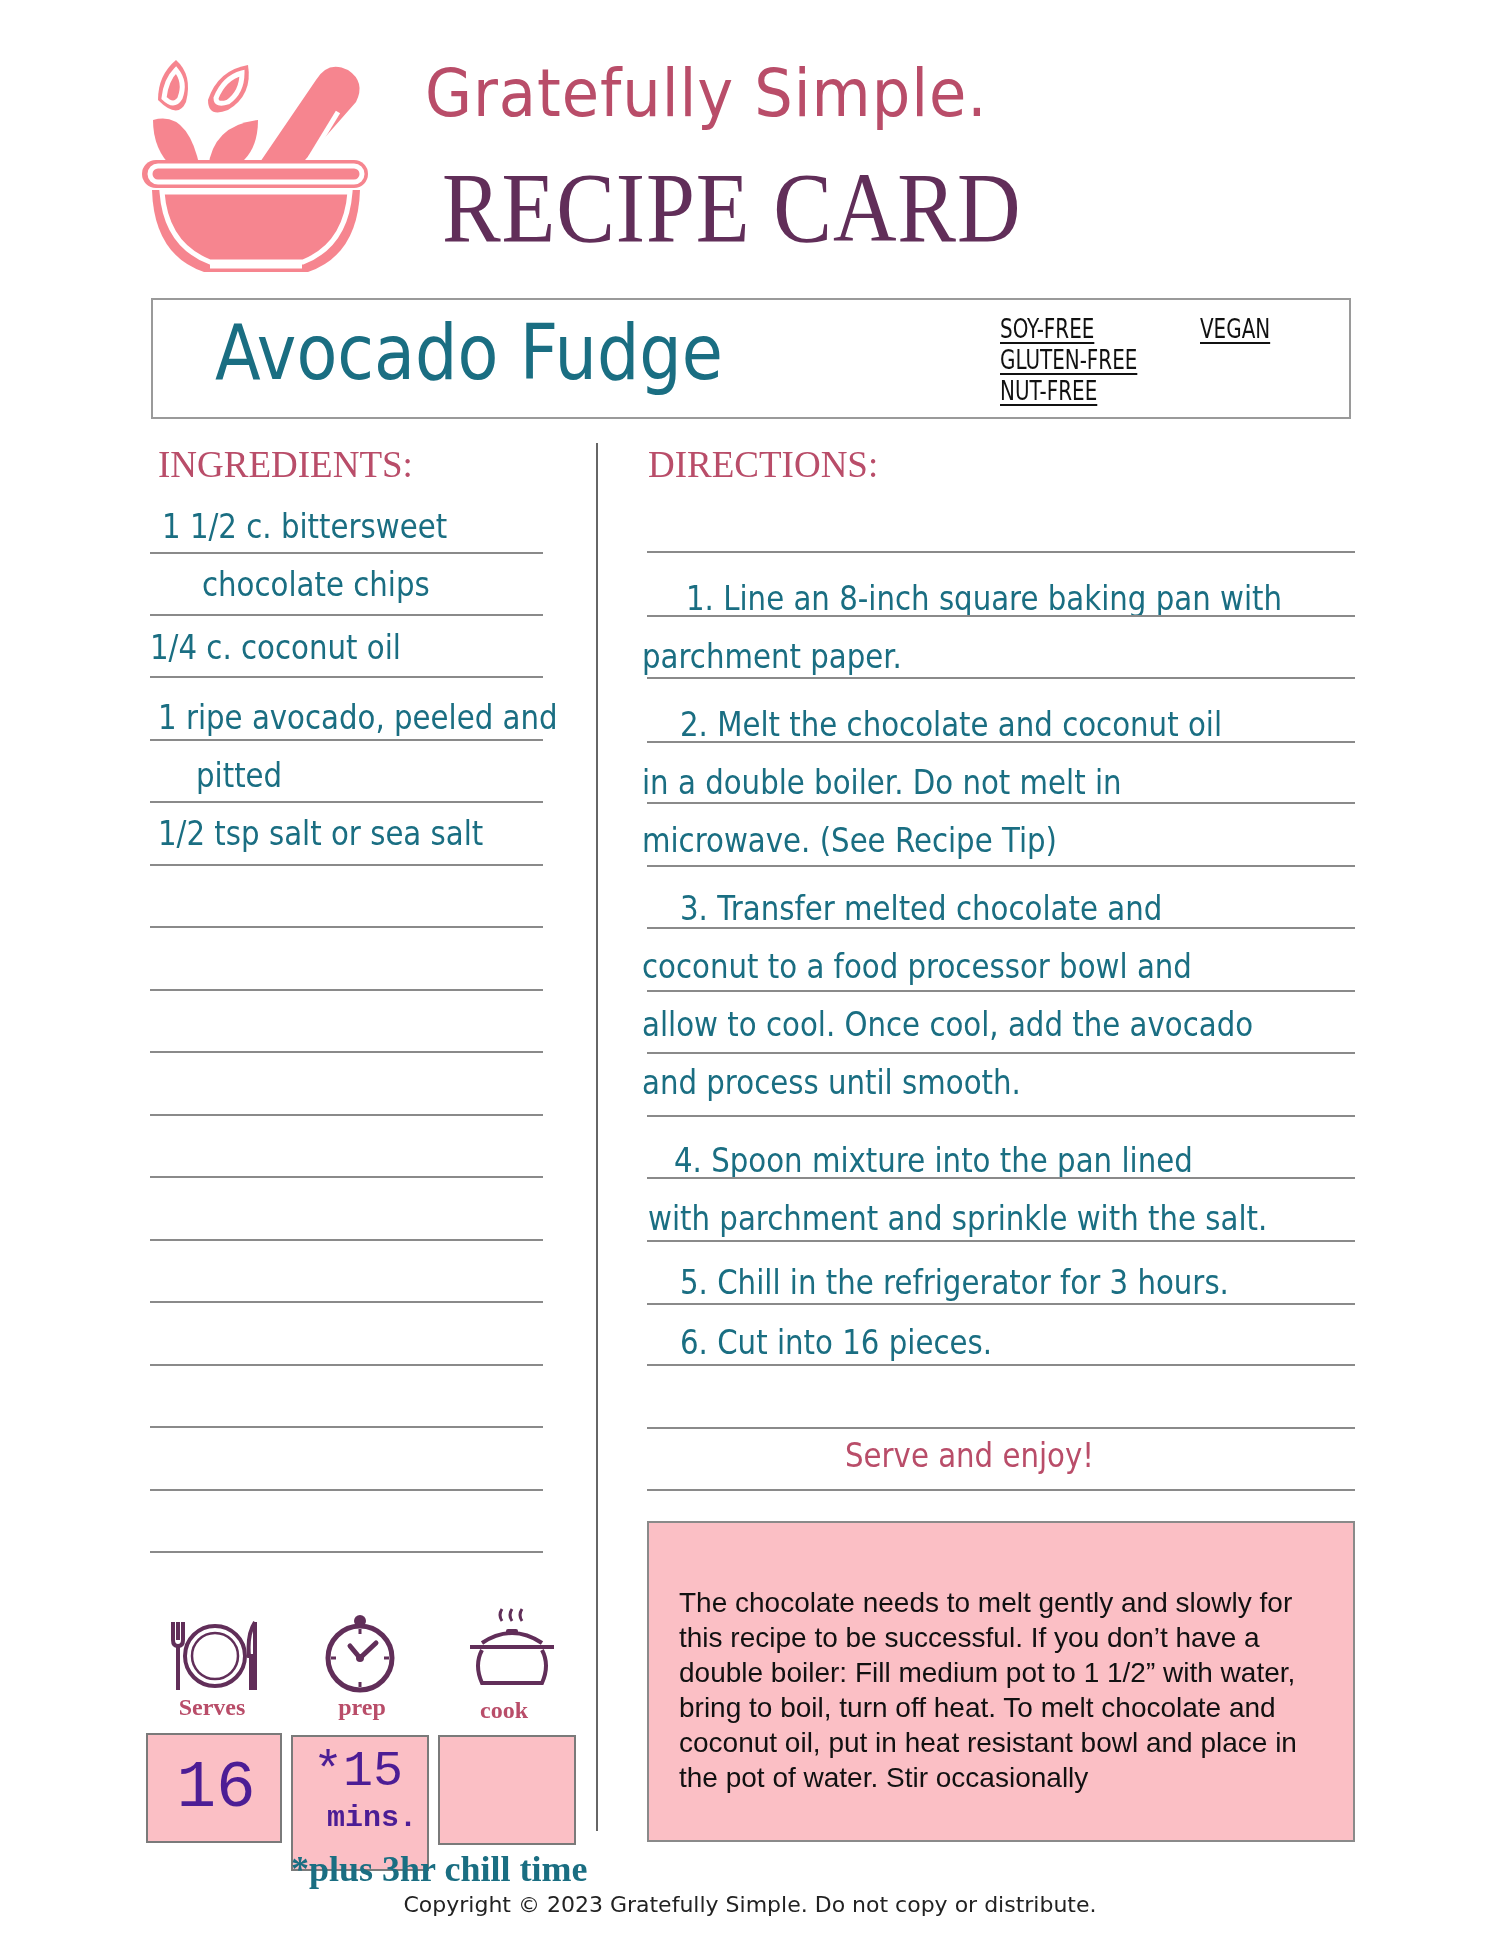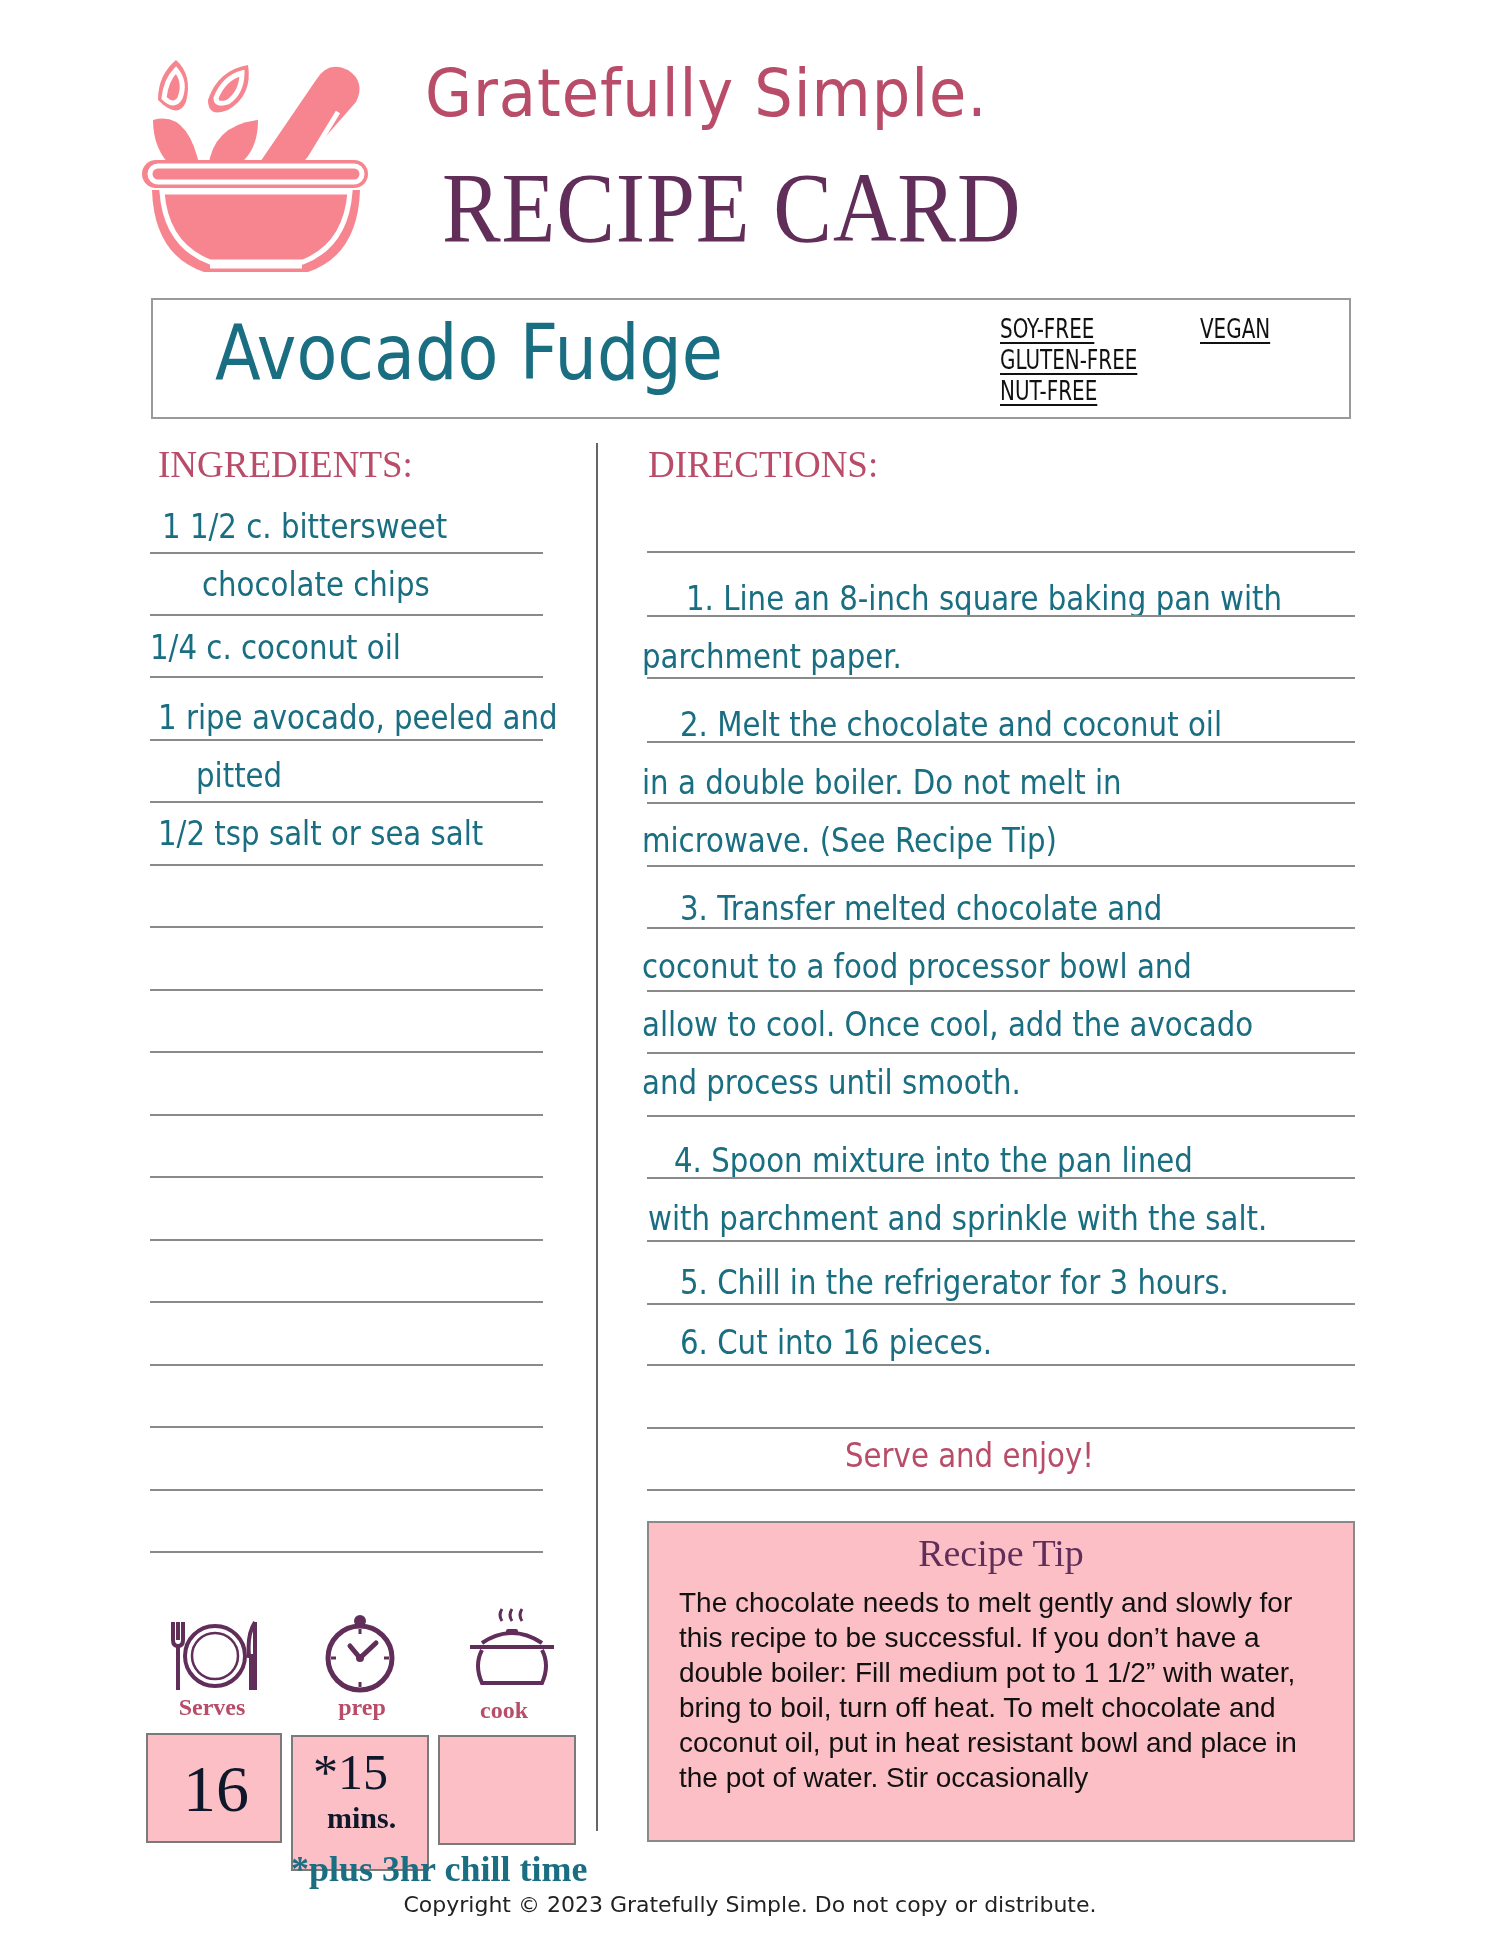--- a/index.html
+++ b/index.html
@@ -15,21 +15,21 @@
     .rule { height: 2px; background: #8a8a8a; }
     .hand { font-family: "DejaVu Sans", sans-serif; color: #1a6e82; font-size: 34px; white-space: nowrap; transform: scaleX(0.86); transform-origin: left; }
     .divider { left: 596px; top: 443px; width: 2px; height: 1388px; background: #666; }
     .serve-enjoy { color: #b94d69; }
     .tip-box { left: 647px; top: 1521px; width: 708px; height: 321px; background: #fbbfc5; border: 2px solid #8a8a8a; box-sizing: border-box; }
     .tip-title { left: 0; width: 100%; top: 8px; text-align: center; font-family: "Liberation Serif", serif; font-size: 38px; color: #612e59; }
     .tip-body { left: 30px; top: 62px; width: 660px; font-family: "Liberation Sans", sans-serif; font-size: 28px; line-height: 35px; color: #111; }
     .stat-icon { width: 100px; height: 90px; }
     .stat-label { font-family: "Liberation Serif", serif; font-weight: bold; font-size: 24px; color: #b94d69; text-align: center; width: 120px; }
     .stat-box { background: #fbbfc5; border: 2px solid #7a7a7a; box-sizing: border-box; }
-    .stat-value { font-family: Liberation Serif, serif; color: #0f172a; }
+    .stat-value { font-family: Liberation Mono, monospace; color: #4c1d95; }
     .chill-note { left: 291px; top: 1848px; font-family: Liberation Serif, serif; font-weight: bold; font-size: 36px; color: #1a6e82; }
     .copyright { left: 0; width: 1500px; text-align: center; top: 1892px; font-family: "DejaVu Sans", sans-serif; font-size: 22px; color: #222; }
   </style>
 </head>
 <body>
 
 <div class="abs logo-icon">
   <svg viewBox="0 0 240 240" width="240" height="240">
     <g fill="#f6858f" stroke="#f6858f" stroke-width="0">
 
@@ -126,21 +126,20 @@
   <div class="abs rule" style="left:647px; top:1115px; width:708px;"></div>
   <div class="abs rule" style="left:647px; top:1177px; width:708px;"></div>
   <div class="abs rule" style="left:647px; top:1240px; width:708px;"></div>
   <div class="abs rule" style="left:647px; top:1303px; width:708px;"></div>
   <div class="abs rule" style="left:647px; top:1364px; width:708px;"></div>
   <div class="abs rule" style="left:647px; top:1427px; width:708px;"></div>
   <div class="abs rule" style="left:647px; top:1489px; width:708px;"></div>
 </div>
 
 <div class="abs tip-box">
-  <div class="abs tip-title">Recipe Tip</div>
   <div class="abs tip-body">The chocolate needs to melt gently and slowly for this recipe to be successful. If you don’t have a double boiler:  Fill medium pot to 1 1/2” with water, bring to boil, turn off heat.  To melt chocolate and coconut oil, put in heat resistant bowl and place in the pot of water. Stir occasionally</div>
 </div>
 
 <div class="abs stat-icon" style="left:165px; top:1612px;">
   <svg viewBox="0 0 100 90" width="100" height="90">
     <g fill="none" stroke="#612e59" stroke-width="4">
       <circle cx="50" cy="44" r="30"></circle>
       <circle cx="50" cy="44" r="23" stroke-width="2.5"></circle>
       <path d="M8 10 L8 28 Q8 34 13 34 Q18 34 18 28 L18 10 M13 10 L13 28 M13 34 L13 78"></path>
       <path d="M90 10 Q82 22 84 44 L86 44 L86 78 M90 10 L90 78"></path>

